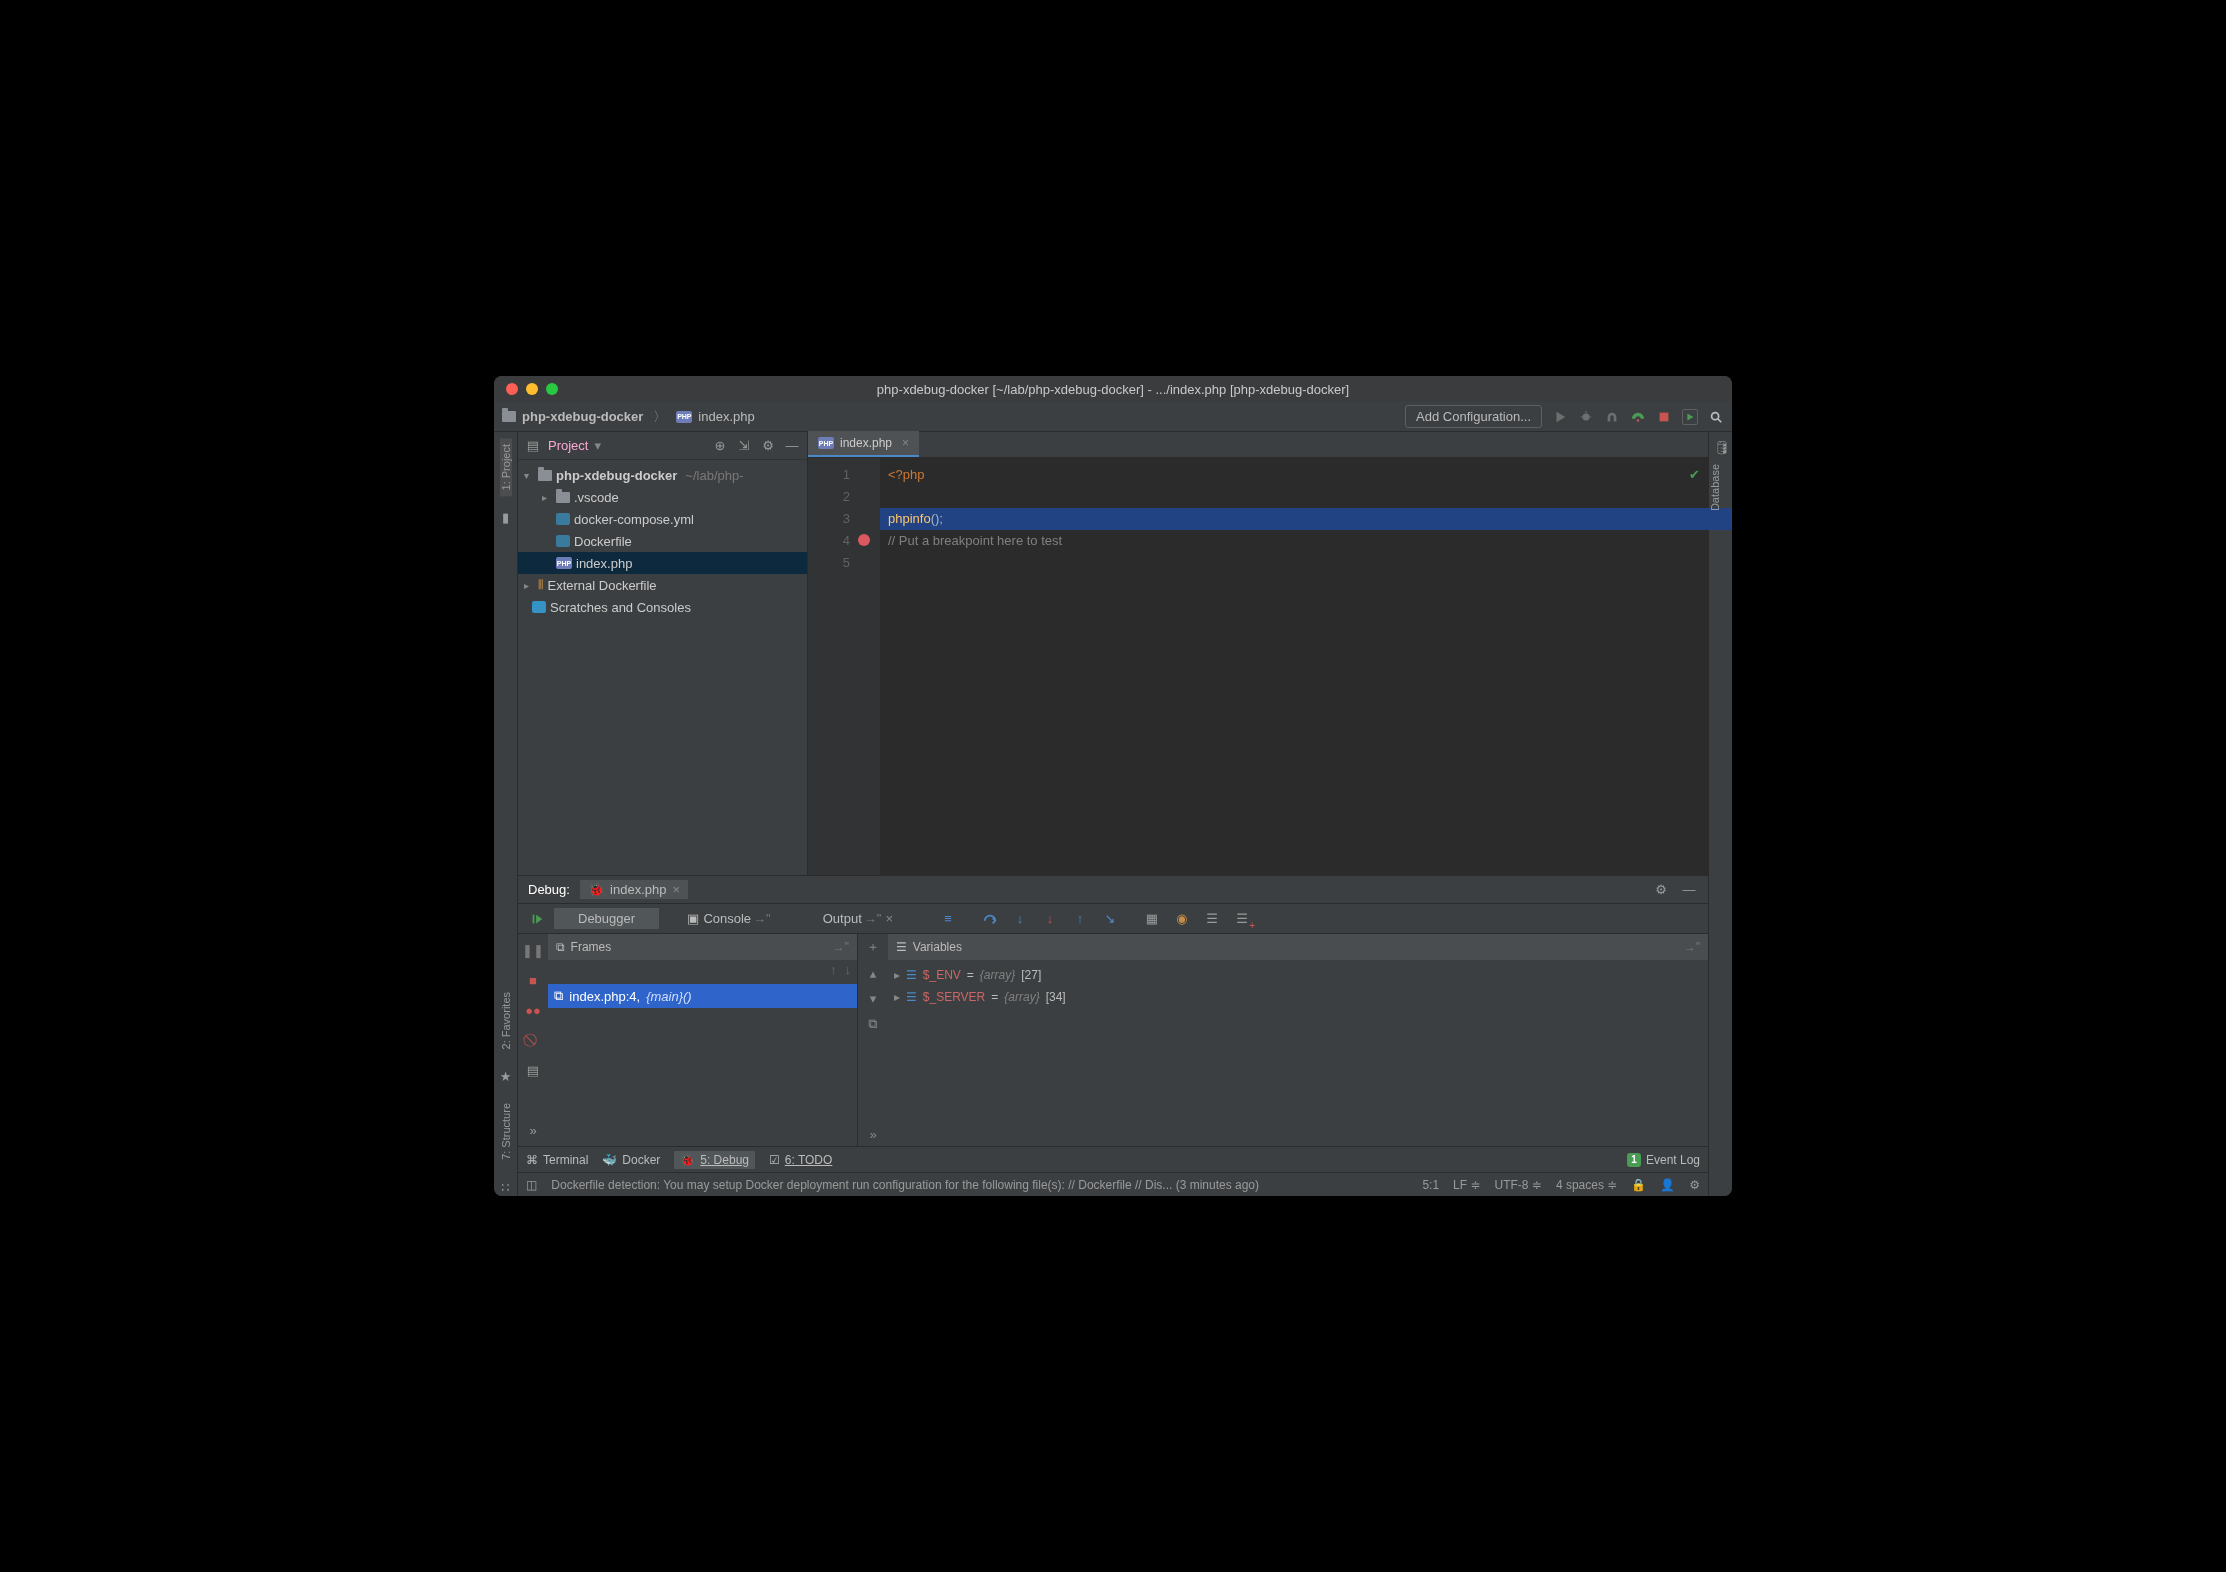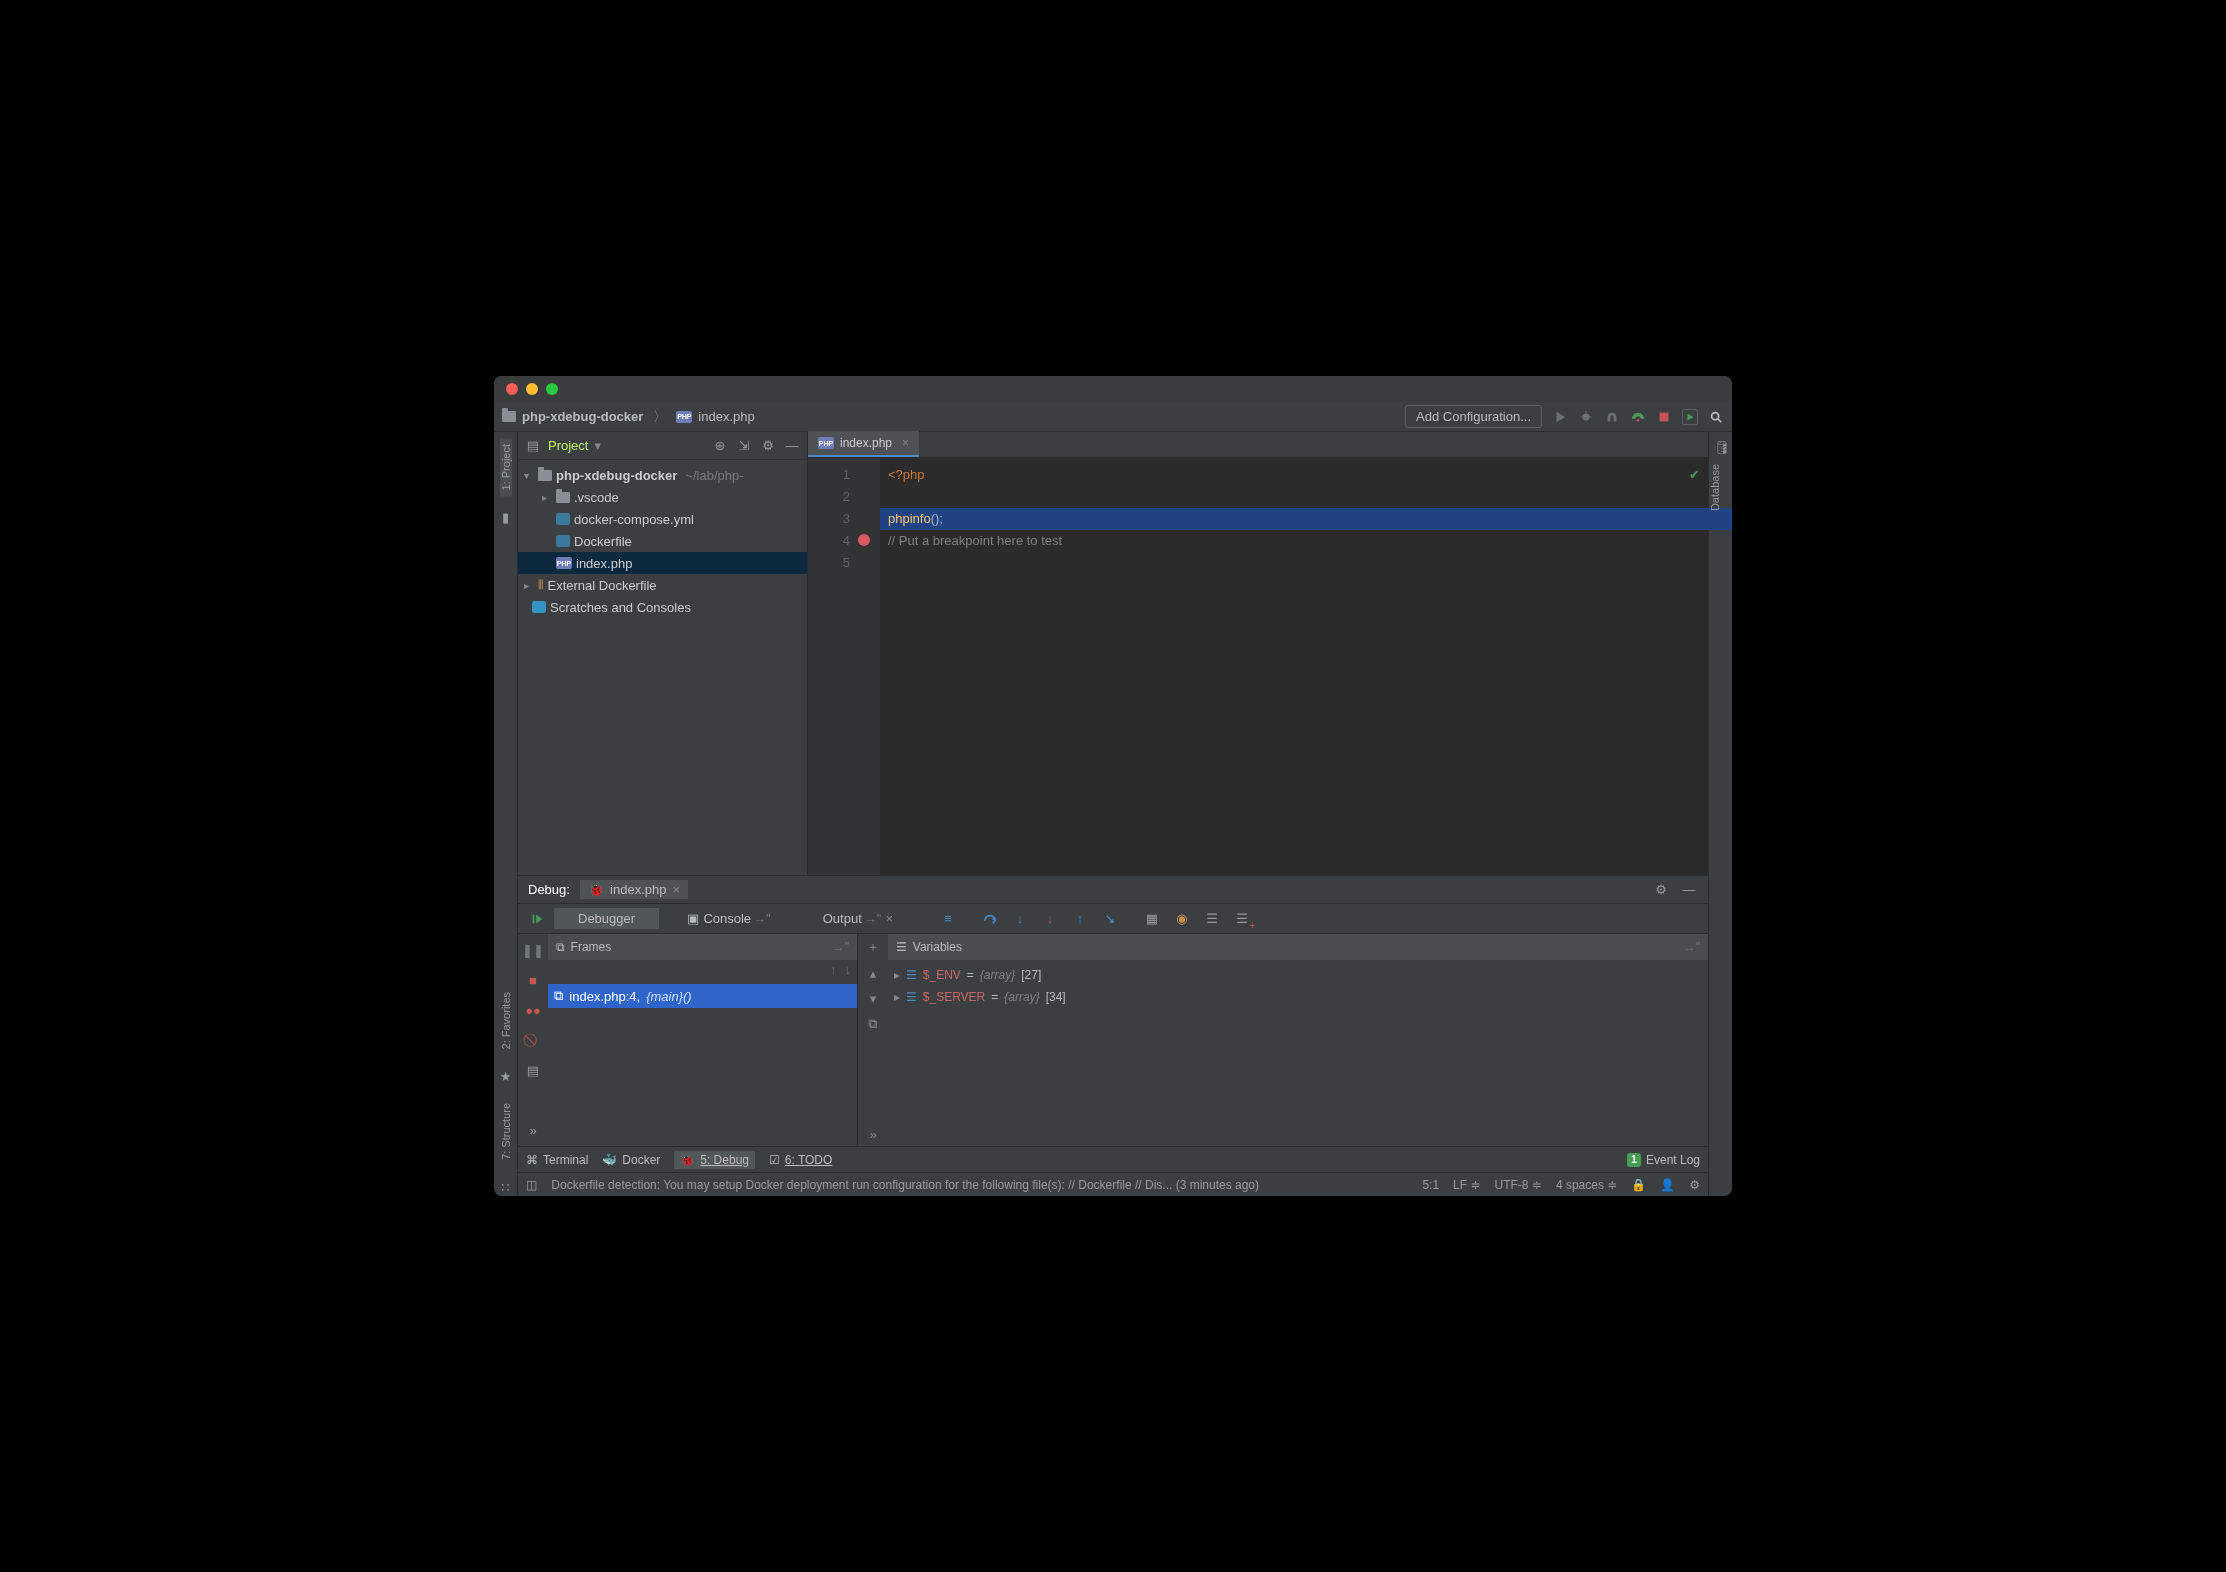--- a/index.html
+++ b/index.html
@@ -23,21 +23,21 @@
 .main-row { flex:1; display:flex; min-height:0; }
 .left-rail { width:24px; background:#3c3f41; border-right:1px solid #2b2b2b; display:flex; flex-direction:column; align-items:center; padding-top:6px; gap:12px; }
 .rail-label { writing-mode:vertical-rl; transform:rotate(180deg); font-size:11px; color:#9a9a9a; padding:6px 0; cursor:pointer; }
 .rail-label.active{background:#4b4d4f;}
 .right-rail { width:24px; background:#3c3f41; border-left:1px solid #2b2b2b; }
 .right-rail .rail-label { writing-mode:vertical-rl; padding:8px 0; }
 .content { flex:1; display:flex; flex-direction:column; min-width:0; }
 .upper { flex:1; display:flex; min-height:0; border-bottom:1px solid #2b2b2b; }
 .project-panel { width:290px; background:#3c3f41; border-right:1px solid #2b2b2b; display:flex; flex-direction:column; }
 .panel-head { height:28px; display:flex; align-items:center; padding:0 6px; gap:6px; border-bottom:1px solid #323232; }
-.panel-head .title-text { color:#bef264; font-weight:500; }
+.panel-head .title-text { color:#f9a8d4; font-weight:500; }
 .panel-head .spacer{flex:1}
 .tool-icon{width:18px;height:18px;display:inline-flex;align-items:center;justify-content:center;color:#9a9a9a;cursor:pointer;}
 .tree { padding:4px 0; font-size:13px; }
 .tree-row { display:flex; align-items:center; height:22px; padding-left:6px; gap:4px; cursor:pointer; white-space:nowrap; overflow:hidden; }
 .tree-row.sel { background:#0d293e; }
 .tree-row .arrow { width:10px; color:#888; font-size:10px; }
 .tree-row .name { color:#ccc; }
 .tree-row .hint { color:#787878; margin-left:4px; }
 .editor { flex:1; display:flex; flex-direction:column; background:#2b2b2b; min-width:0; }
 .tabs { height:26px; background:#3c3f41; display:flex; align-items:flex-end; border-bottom:1px solid #2b2b2b; }
@@ -90,20 +90,21 @@
 <body>
 
 <div class="window">
 
   <div class="titlebar">
     <div class="traffic">
       <div class="dot red"></div>
       <div class="dot yellow"></div>
       <div class="dot green"></div>
     </div>
+    <div class="title">php-xdebug-docker [~/lab/php-xdebug-docker] - .../index.php [php-xdebug-docker]</div>
   </div>
 
   <div class="navbar">
     <div class="crumb">
       <span class="folder-icon"></span>
       <b>php-xdebug-docker</b>
       <span class="sep">〉</span>
       <span class="php-icon">PHP</span>
       <span>index.php</span>
     </div>

